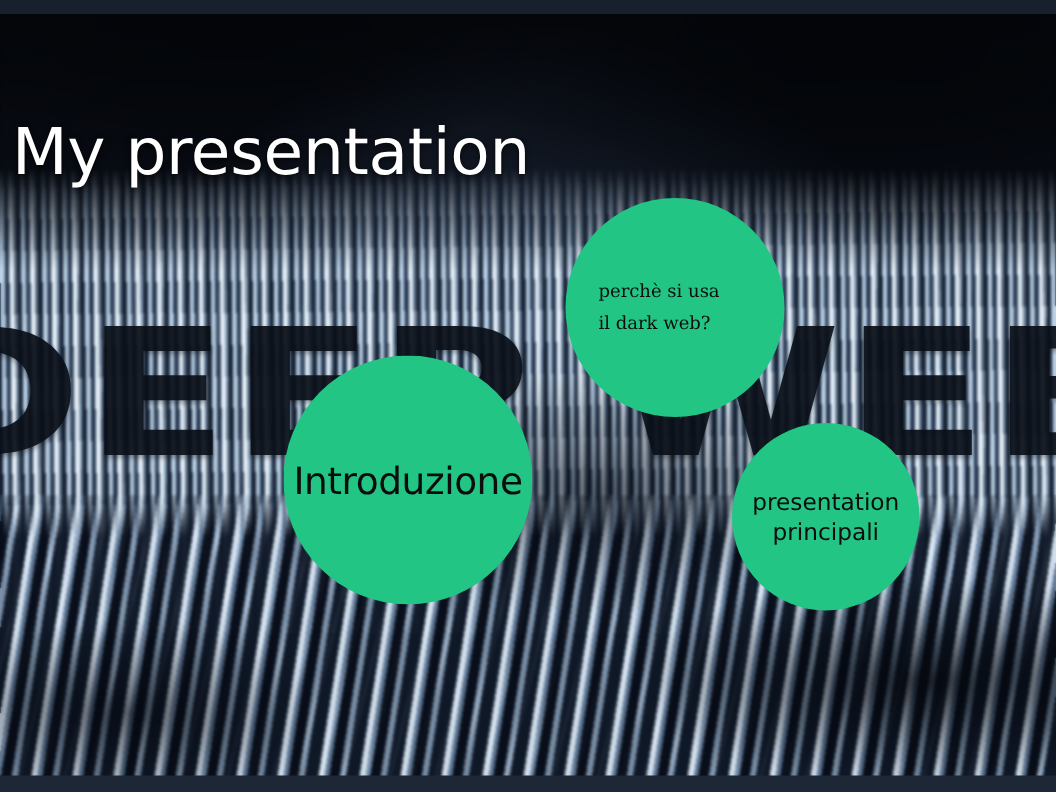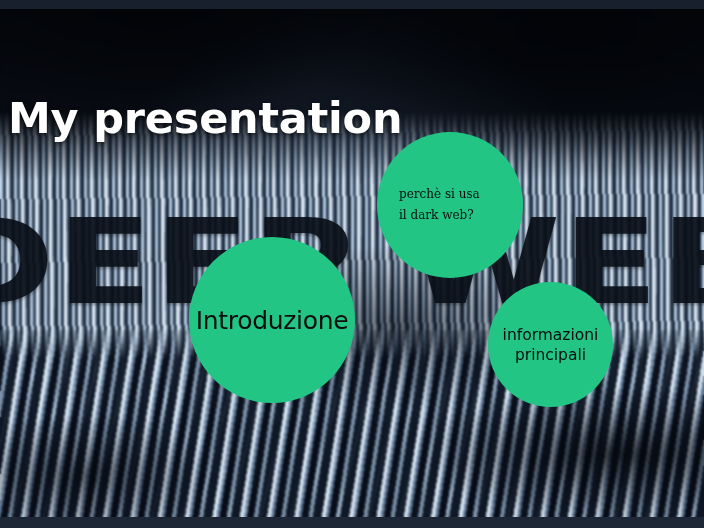--- a/index.html
+++ b/index.html
@@ -167,25 +167,25 @@
     transform: scaleX(1.18);
     transform-origin: 50% 50%;
     opacity: .93;
     text-shadow: 0 2px 3px rgba(0,0,0,.35);
   }
 
   
   #title {
     position: absolute;
     left: 8px;
-    top: 92px;
+    top: 76px;
     z-index: 20;
     font-family: "DejaVu Sans", "Liberation Sans", sans-serif;
     font-size: 43px;
-    font-weight: 700;
+    font-weight: 400;
     line-height: 52px;
     letter-spacing: -0.2px;
     color: #ffffff;
     text-shadow: 0 2px 5px rgba(0,0,0,.55), 0 0 2px rgba(0,0,0,.4);
     white-space: nowrap;
   }
 
   
   .bubble {
     position: absolute;
@@ -267,17 +267,17 @@
   <div class="bubble" id="bubble-intro">
     <span class="label">Introduzione</span>
   </div>
 
   <div class="bubble" id="bubble-why">
     <span class="label">perchè si usa
 il dark web?</span>
   </div>
 
   <div class="bubble" id="bubble-info">
-    <span class="label">informazioni
+    <span class="label">presentation
 principali</span>
   </div>
 
 </div>
 
 </body></html>

